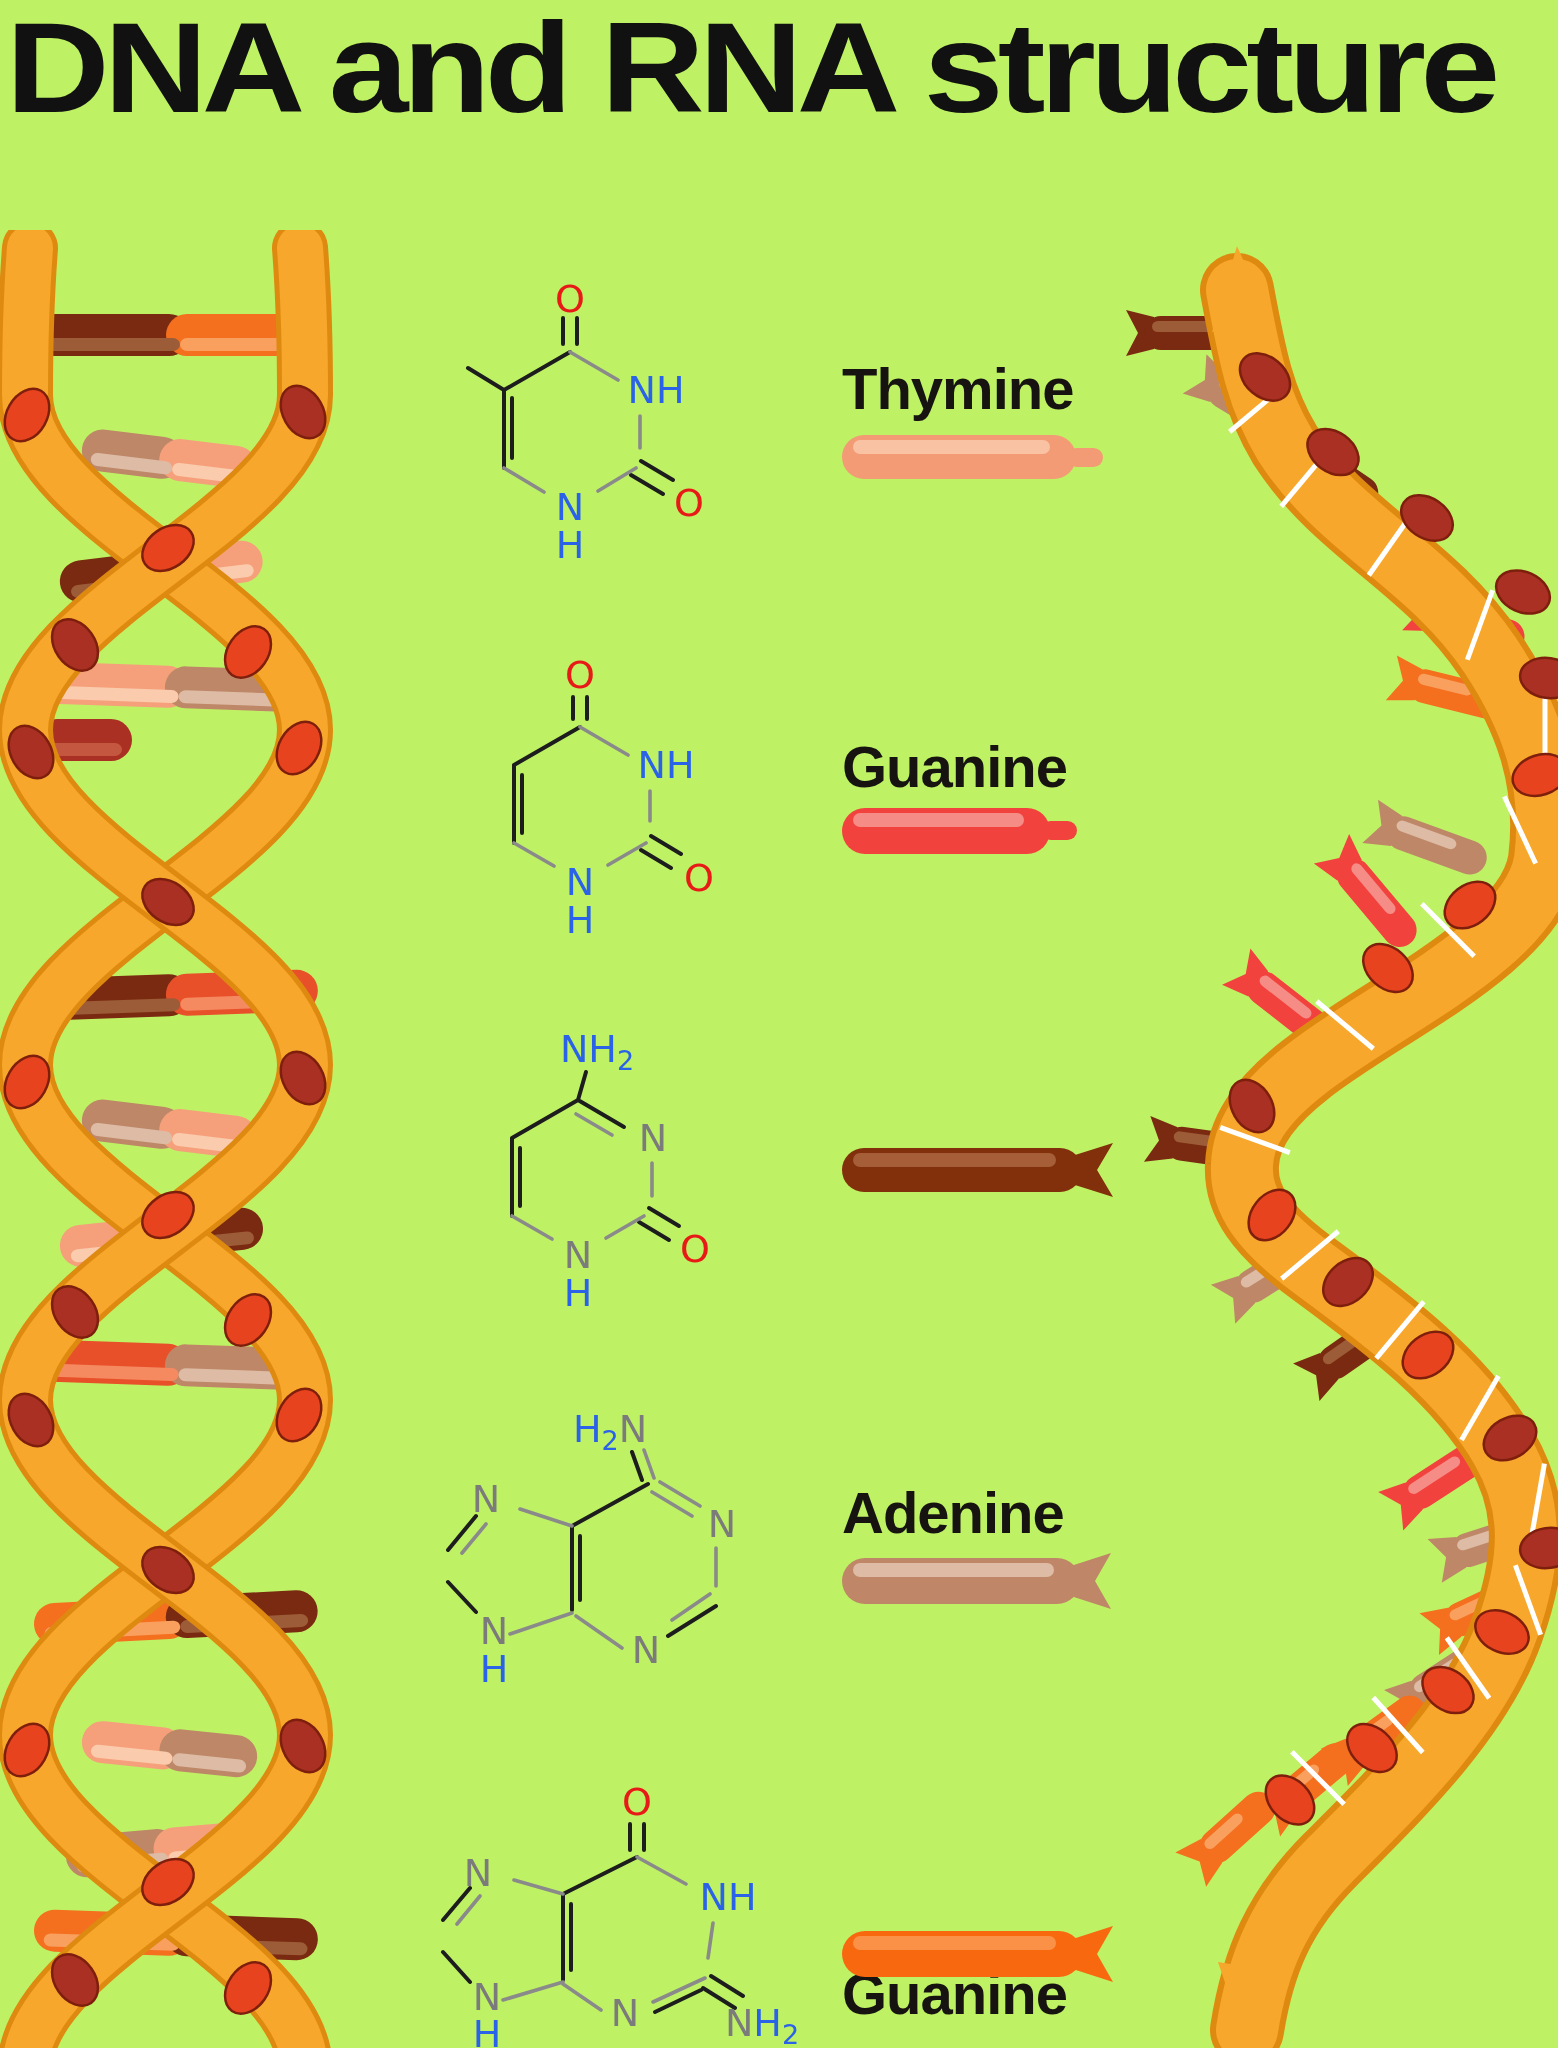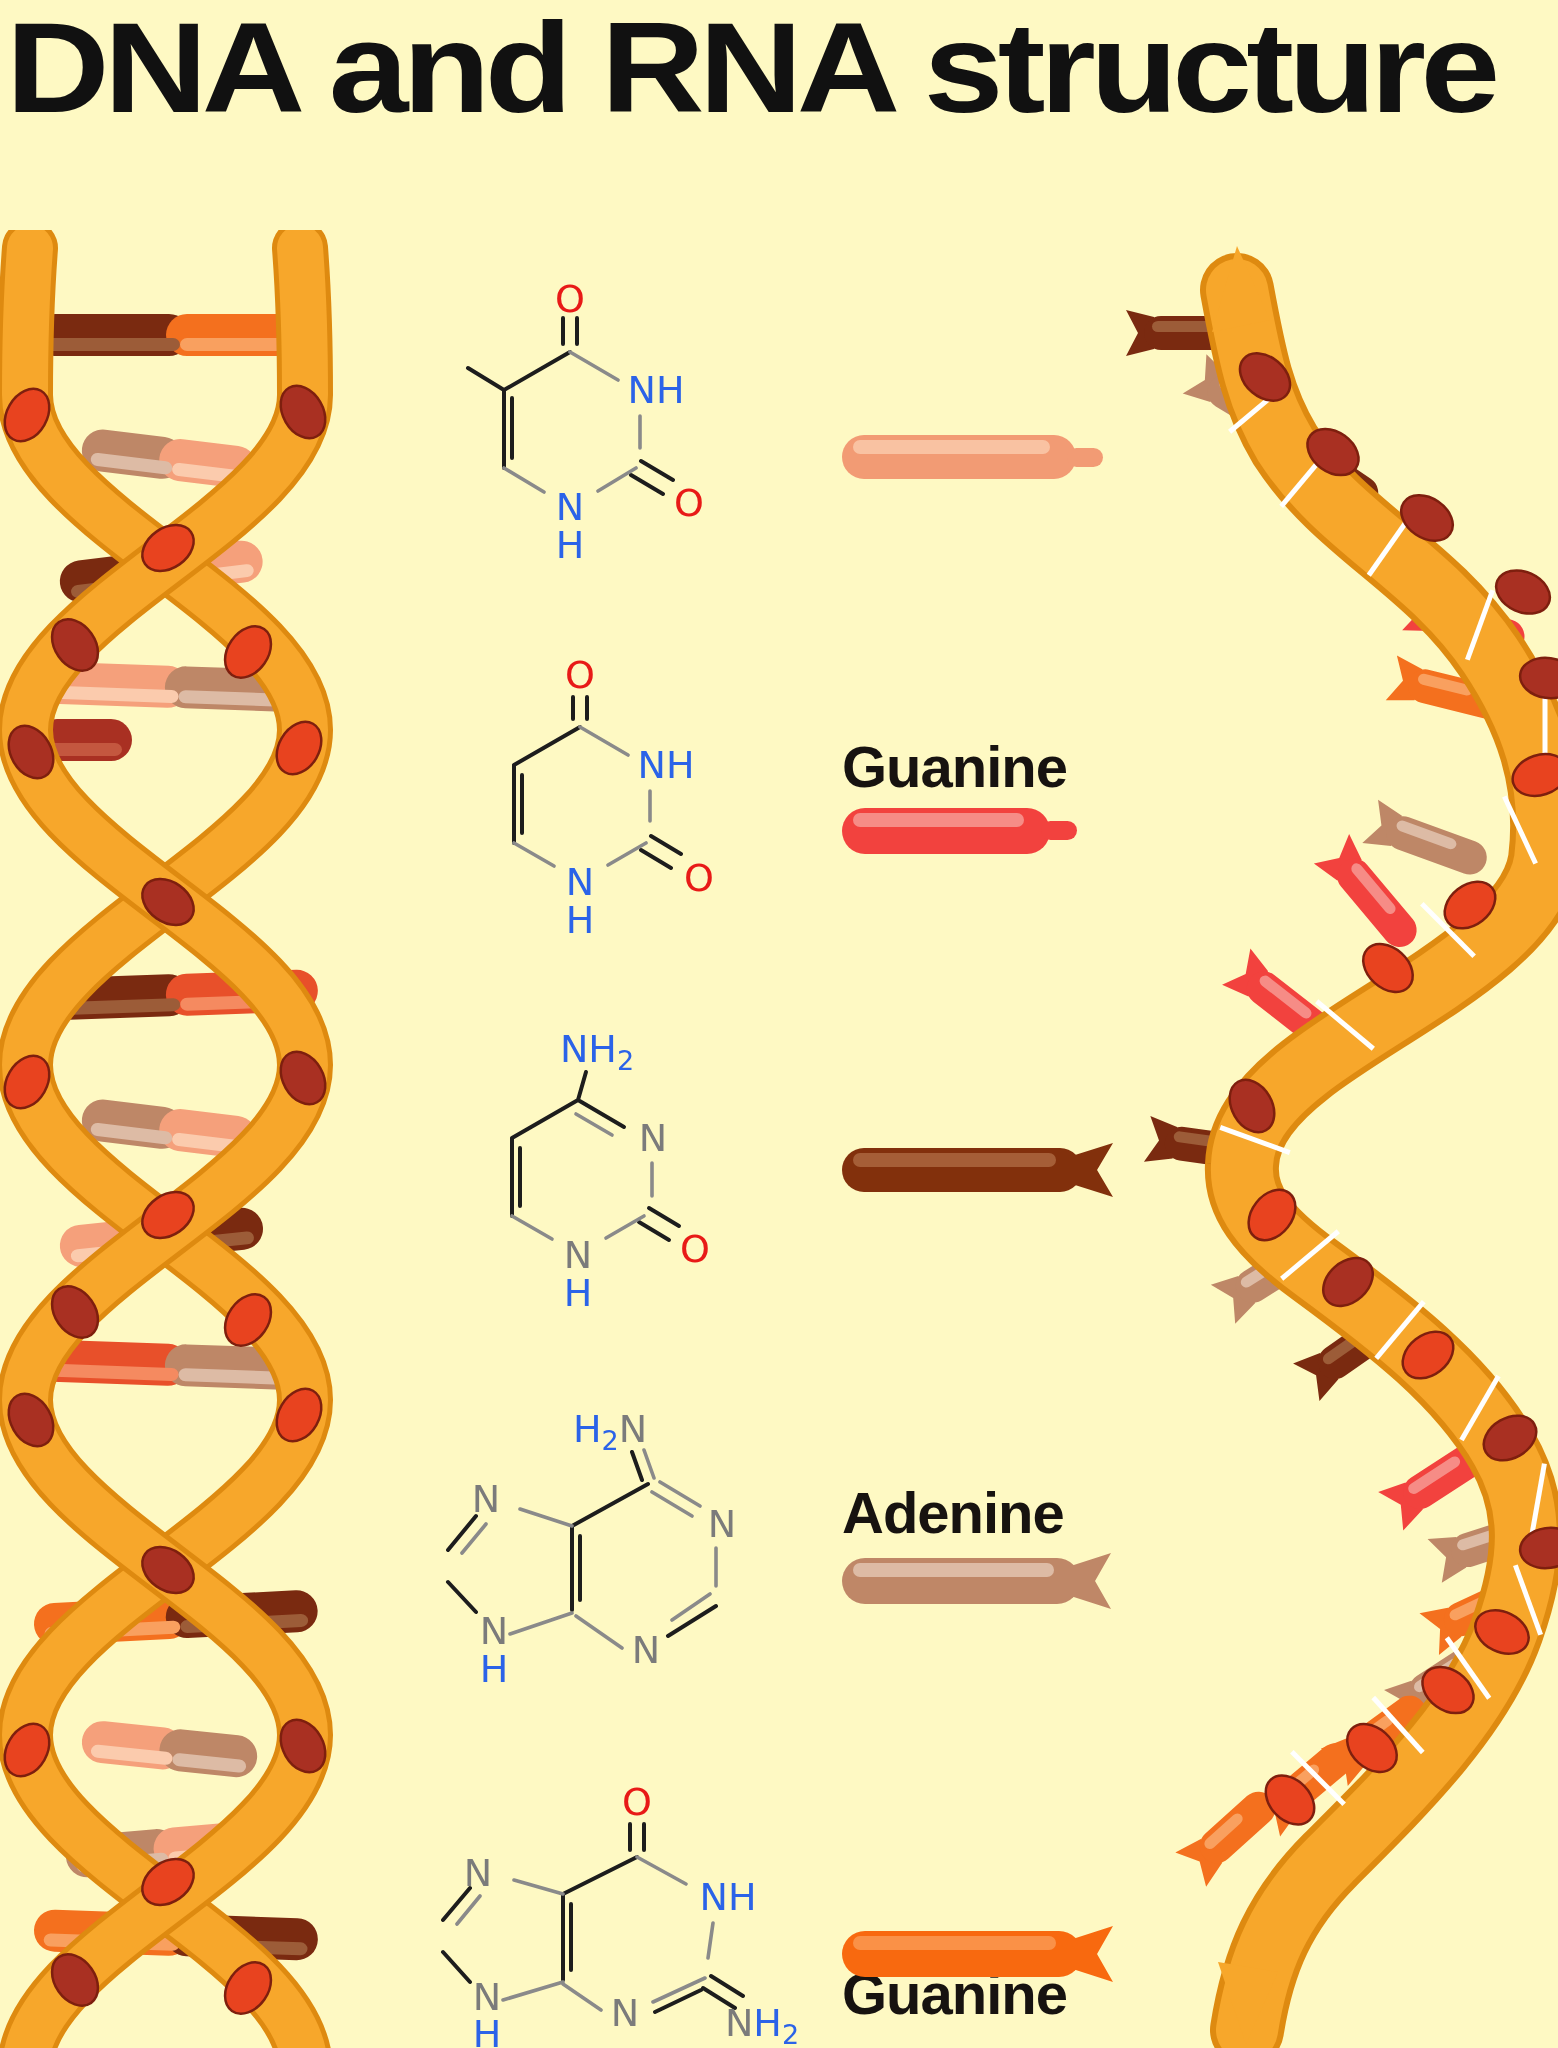--- a/index.html
+++ b/index.html
@@ -1,16 +1,16 @@
 <!DOCTYPE html>
 <html style="--c-ribbon: #F7A72B; --c-ribbon_edge: #DE8A10; --c-phos_bright: #E8431F; --c-phos_dark: #A93022; --c-bond_black: #1D1D1D; --c-bond_gray: #8A8A8A; --c-atom_red: #E81A17; --c-atom_blue: #2B63E8; --c-atom_gray: #7B7B7B; --c-thymine: #F29B74; --c-thymine_hi: #F9C2A2; --c-uracil: #F2423E; --c-uracil_hi: #F68C86; --c-cytosine: #82300C; --c-cytosine_hi: #A55E37; --c-adenine: #BF8767; --c-adenine_hi: #DDBBA5; --c-guanine: #F8690F; --c-guanine_hi: #FA9147; --c-dark: #7A2A10; --c-dark_hi: #9C5C38; --c-orange: #F4701E; --c-orange_hi: #F9A05F; --c-tan: #BE8767; --c-tan_hi: #DDBBA5; --c-salmon: #F5A07B; --c-salmon_hi: #FBCBAD; --c-darkred: #A93022; --c-darkred_hi: #C4573F; --c-red: #F2423E; --c-red_hi: #F68C86; --c-orangered: #E8502A; --c-orangered_hi: #F58A60;"><head>
 <meta charset="utf-8">
 <style>
   html,body{margin:0;padding:0;background:#fff}
-  .canvas{position:relative;width:1558px;height:2048px;background:#fef9c3;overflow:hidden;font-family:"Liberation Sans",sans-serif}
+  .canvas{position:relative;width:1558px;height:2048px;background:#bef264;overflow:hidden;font-family:"Liberation Sans",sans-serif}
   .title{position:absolute;left:6px;top:4px;font-weight:bold;font-size:128px;letter-spacing:-5px;color:#111;white-space:nowrap;transform:scaleX(1.12);transform-origin:0 0;line-height:1}
   svg{position:absolute;overflow:hidden}
   #dna{left:0;top:230px}
   #mol{left:380px;top:240px}
   #rna{left:1120px;top:230px}
   .blabel{position:absolute;font-weight:bold;font-size:58px;color:#171310;letter-spacing:-1px;line-height:1}
   .bar{position:absolute;border-radius:23px}
   .bar .hi{position:absolute;left:11px;top:5px;right:26px;height:14px;border-radius:8px;display:block}
   .cap{position:absolute;display:block}
   .cap.nub{right:-27px;top:13px;width:36px;height:19px;border-radius:10px}
@@ -187,20 +187,21 @@
       <text class="at red" x="637" y="1815">O</text>
       <text class="at blu" x="728" y="1910">NH</text>
       <text class="at" x="762" y="2036"><tspan class="gry">N</tspan><tspan class="blu">H</tspan><tspan class="blu sub" dy="8">2</tspan></text>
       <text class="at gry" x="625" y="2026">N</text>
       <text class="at gry" x="478" y="1886">N</text>
       <text class="at gry" x="487" y="2010">N</text>
       <text class="at blu" x="487" y="2047">H</text>
     </g>
   </svg>
 
+  <div class="blabel" style="left:842px;top:360px">Thymine</div>
   <div class="bar" style="left: 842px; top: 435px; width: 234px; height: 44px; background: rgb(242, 155, 116);">
     <i class="hi" style="background: rgb(249, 194, 162);"></i>
     <i class="cap nub" style="background: rgb(242, 155, 116);"></i>
   </div>
 
   <div class="blabel" style="left:842px;top:738px">Guanine</div>
   <div class="bar" style="left: 842px; top: 808px; width: 208px; height: 46px; background: rgb(242, 66, 62);">
     <i class="hi" style="background: rgb(246, 140, 134);"></i>
     <i class="cap nub" style="background: rgb(242, 66, 62);"></i>
   </div>

